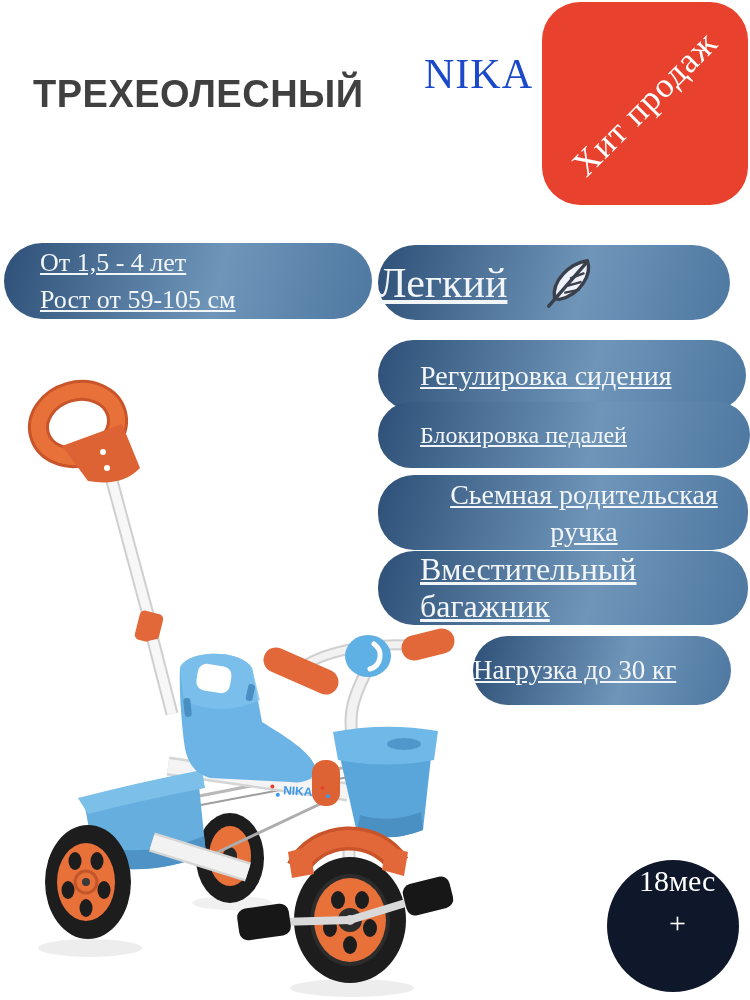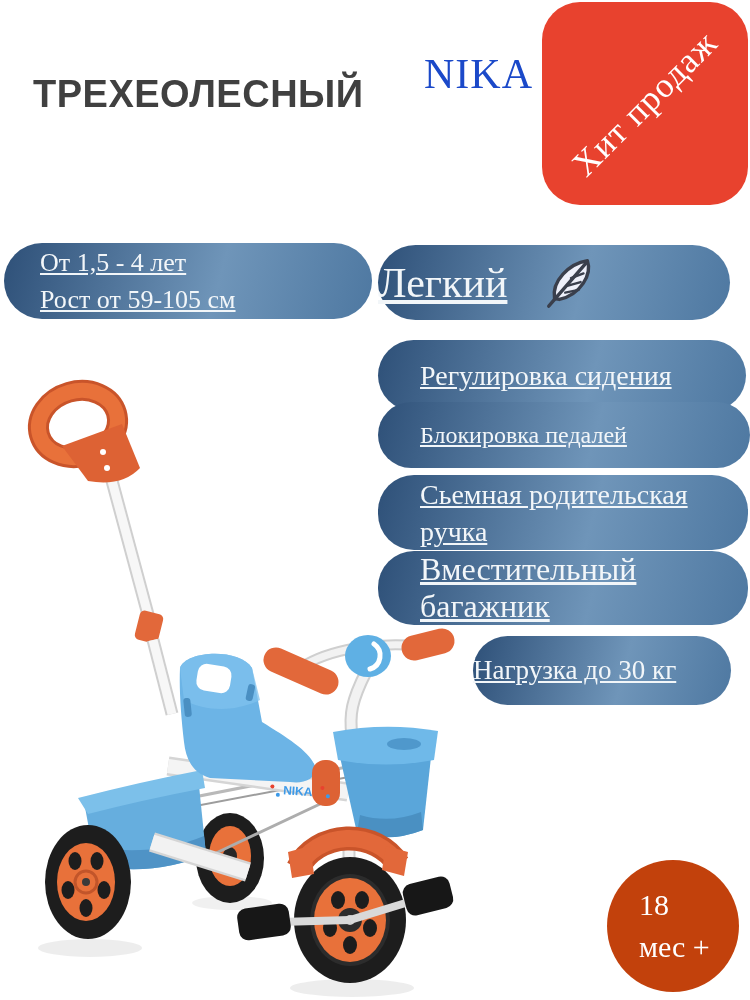--- a/index.html
+++ b/index.html
@@ -21,31 +21,31 @@
   .pill{position:absolute;background:linear-gradient(105deg,#2e5078 0%,#6f95b9 58%,#4e78a1 100%);
         color:#f2f6f9;display:flex;align-items:center;box-sizing:border-box;z-index:2;text-decoration:underline;}
   .age-pill{left:4px;top:243px;width:368px;height:76px;border-radius:38px;
         font-size:26px;line-height:37px;padding-left:36px;}
   .p1{left:378px;top:245px;width:352px;height:75px;border-radius:38px;
         gap:34px;font-size:42px;}
   .p2{left:378px;top:326px;width:368px;height:71px;border-radius:36px;font-size:28px;padding-left:42px;margin-top:14px;}
   .p3{left:378px;top:402px;width:372px;height:66px;border-radius:33px;font-size:24px;padding-left:42px;}
   .p4{left:378px;top:475px;width:370px;height:75px;border-radius:36px;font-size:28px;
         line-height:37px;padding-left:42px;}
-  .p4 span{display:block;width:332px;}
+  .p4 span{display:block;width:332px;text-align:center;}
   .p5{left:378px;top:551px;width:370px;height:74px;border-radius:36px;font-size:32px;
         line-height:37px;padding-left:42px;}
   .p5 span{display:block;width:250px;}
   .p6{left:473px;top:636px;width:258px;height:69px;border-radius:35px;font-size:27px;justify-content:flex-start;}
 
   .feather{width:58px;height:60px;flex:0 0 auto;}
 
   
   .age-circle{position:absolute;left:607px;top:860px;width:132px;height:132px;border-radius:50%;
-        background:#c2410c;color:#ffffff;display:flex;flex-direction:column;justify-content:center;
+        background:#0f172a;color:#ffffff;display:flex;flex-direction:row;justify-content:center;
         padding-left:32px;box-sizing:border-box;font-size:30px;line-height:42px;z-index:2;}
 
   
   .trike{position:absolute;left:0;top:0;width:750px;height:1000px;z-index:1;}
 </style>
 </head>
 <body>
 
 <div class="canvas">
 

